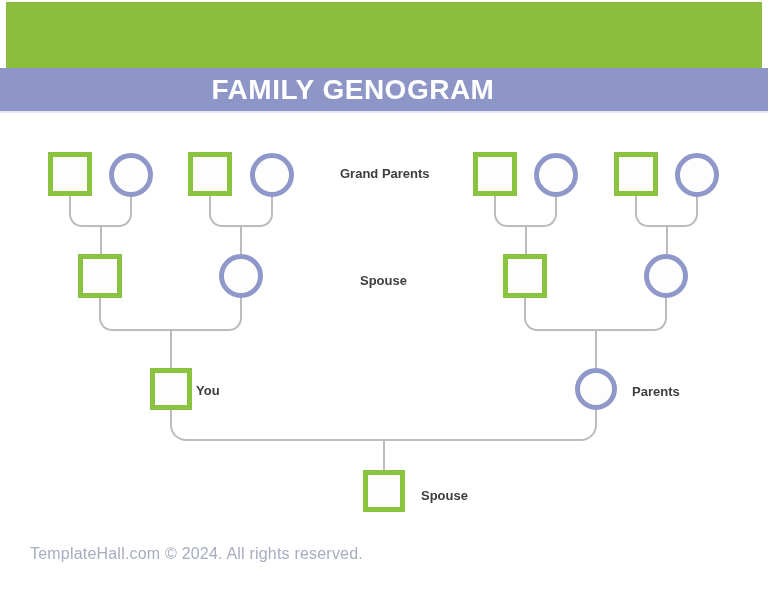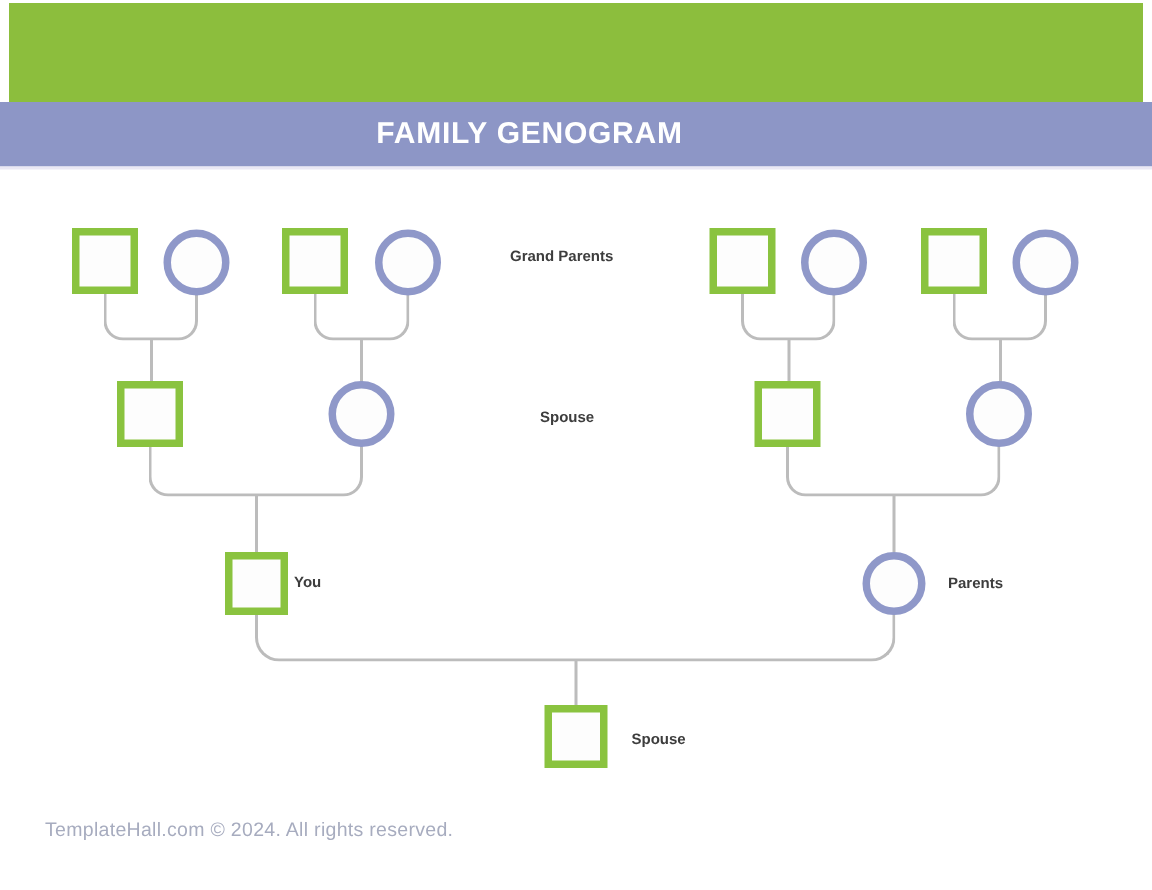--- a/index.html
+++ b/index.html
@@ -18,21 +18,21 @@
     background: var(--purple-bar, #8d96c6);
   }
   .banner-shadow {
     position: absolute; left: 0; top: 111px; width: 768px; height: 2px;
     background: var(--banner-shadow, #eae8f5);
   }
   .title {
     position: absolute; left: 353px; top: 50%;
     transform: translate(-50%, -50%);
     margin: 0; color: var(--title-text, #ffffff);
-    font-size: 20px; font-weight: bold; letter-spacing: 0.5px;
+    font-size: 28px; font-weight: bold; letter-spacing: 0.5px;
     white-space: nowrap;
   }
   
   .sq, .ci {
     position: absolute; box-sizing: border-box;
     width: 44px; height: 44px;
     background: var(--shape-fill, #fdfdfd);
     border: 5px solid var(--square-border, #8ac33f);
   }
   .ci { border-radius: 50%; border-color: var(--circle-border, #8f98c9); }
@@ -40,26 +40,26 @@
   
   .bracket {
     position: absolute; box-sizing: border-box;
     border: 2px solid var(--connector, #bcbcbc); border-top: none;
     border-bottom-left-radius: 13px; border-bottom-right-radius: 13px;
   }
   .bracket.wide { border-bottom-left-radius: 16px; border-bottom-right-radius: 16px; }
   .stem { position: absolute; width: 2px; background: var(--connector, #bcbcbc); }
   
   .lbl {
-    position: absolute; font-size: 10px; font-weight: bold;
+    position: absolute; font-size: 13px; font-weight: bold;
     color: var(--label-text, #3d3d3d); white-space: nowrap; text-align: center;
   }
   .footer {
     position: absolute; left: 30px; top: 545px;
-    font-size: 13px; letter-spacing: 0.2px;
+    font-size: 16px; letter-spacing: 0.2px;
     color: var(--footer-text, #a7acbf); white-space: nowrap;
   }
 </style>
 </head>
 <body>
 
 <div class="page">
 
   <div class="green-bar"></div>
   <div class="purple-bar">

